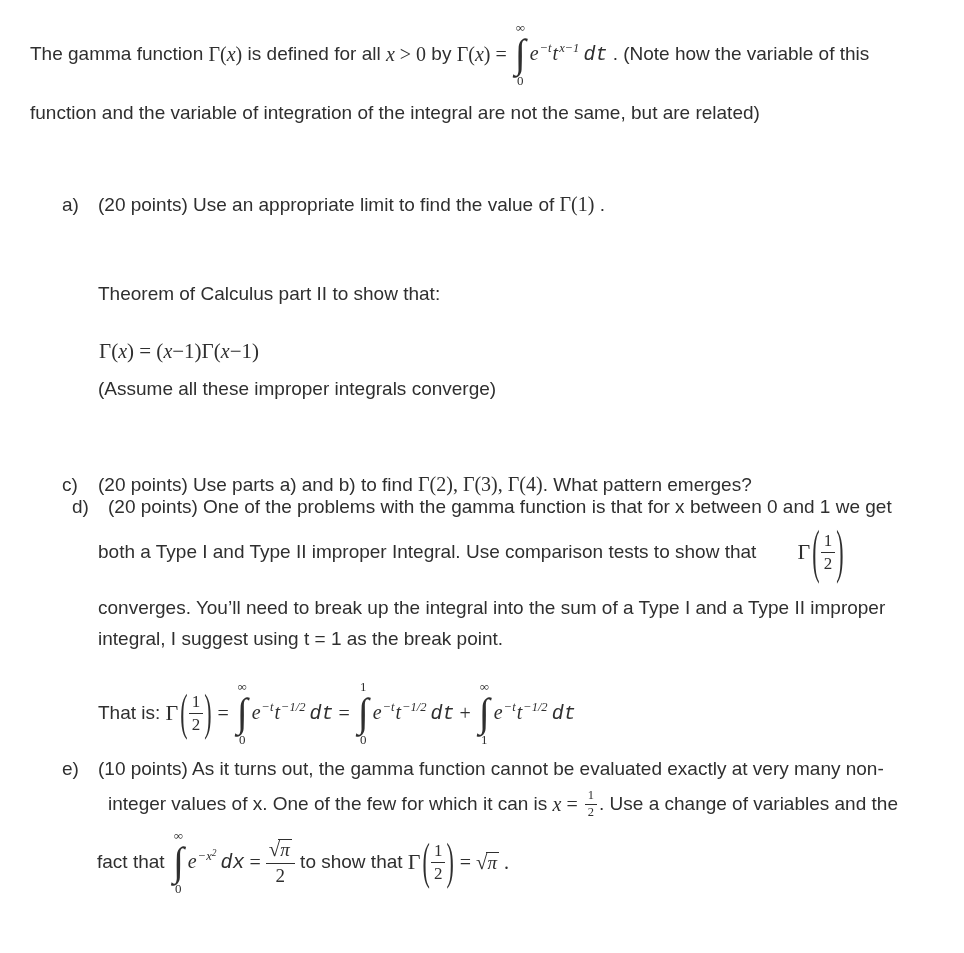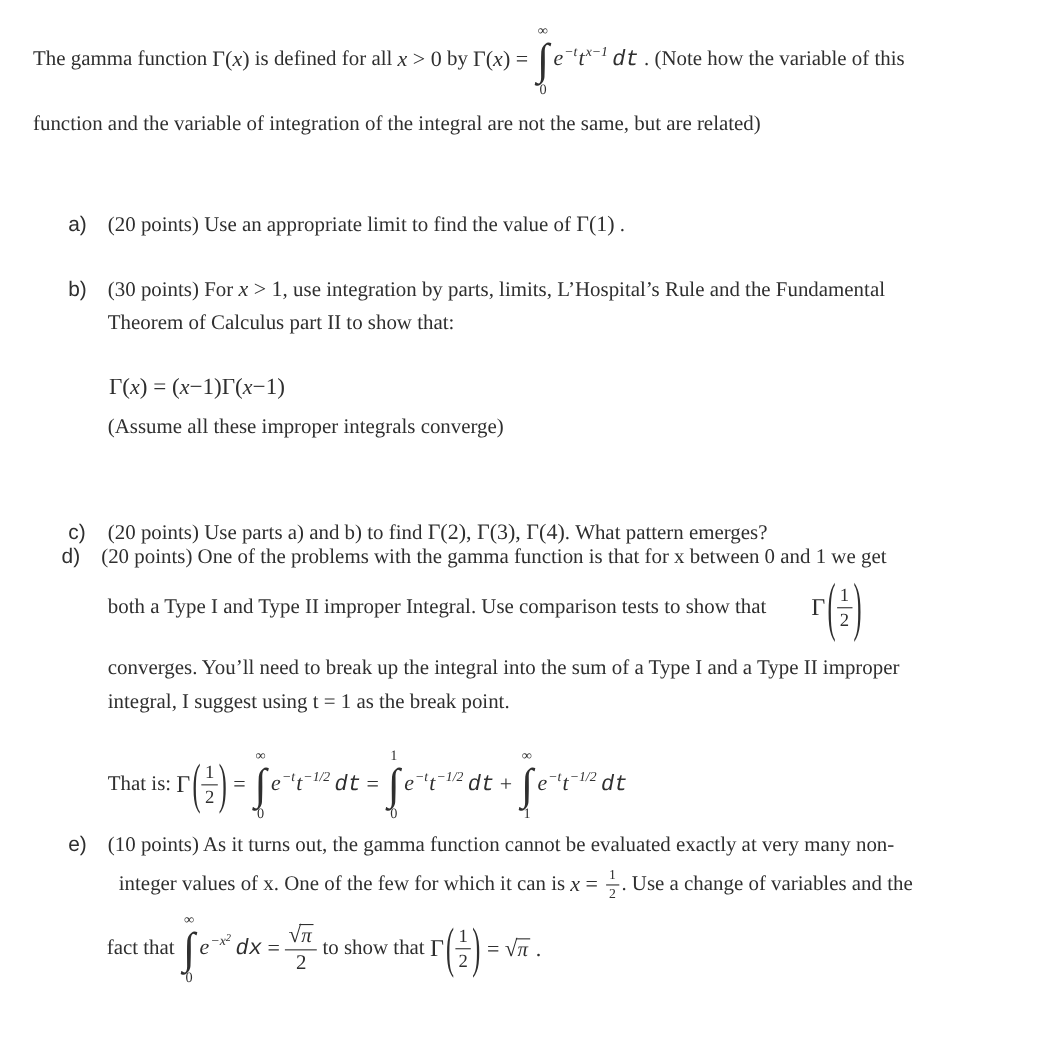--- a/index.html
+++ b/index.html
@@ -5,21 +5,21 @@
   * { margin:0; padding:0; box-sizing:border-box; }
   html,body { background:#ffffff; }
   .doc {
     position:relative; width:964px; height:953px; overflow:hidden;
     background:var(--bg,#ffffff); color:var(--fg,#2f2f2f);
     font-family:"Liberation Sans","DejaVu Sans",sans-serif; font-size:19px;
   }
   .line { position:absolute; white-space:nowrap; line-height:1.25; }
   .flexline { display:flex; align-items:center; }
   .flexline > * { white-space:pre; flex:0 0 auto; }
-  .sans { font-family:Liberation Serif, serif; }
+  .sans { font-family:Liberation Sans, sans-serif; }
   .m { font-family:"Liberation Serif","DejaVu Serif",serif; font-size:20px; }
   .m21 { font-size:21px; }
   .mi { font-family:"Liberation Serif","DejaVu Serif",serif; font-style:italic; font-size:20px; }
   .ilabel { display:inline-block; width:36px; }
   .int { display:inline-flex; flex-direction:column; align-items:center; line-height:1;
          font-family:"Liberation Serif","DejaVu Serif",serif; margin:0 4px 0 3px; }
   .int .ilim { font-size:13px; line-height:1; }
   .int .isign { font-size:40px; line-height:0.95; padding:1px 0; }
   .msup { font-size:12.5px; position:relative; top:-8px; font-style:italic;
           font-family:"Liberation Serif","DejaVu Serif",serif; margin:0 1px; display:inline-block; }
@@ -60,29 +60,28 @@
       <span class="ilim">0</span>
     </span>
     <span class="m"><span class="mi">e</span><span class="msup">−t</span><span class="mi">t</span><span class="msup">x−1</span><span class="mi dxgap">dt</span></span>
     <span class="sans"> . (Note how the variable of this</span>
   </div>
 
   <div class="line sans" style="left:30px; top:101px;"><span>function and the variable of integration of the integral are not the same, but are related)</span></div>
 
   <div class="line" style="left:62px; top:192px;"><span class="ilabel">a)</span><span class="sans">(20 points) Use an appropriate limit to find the value of </span><span class="m">Γ(1)</span><span class="sans"> .</span></div>
 
-  <div class="line" style="left:62px; top:251px;"><span class="ilabel">b)</span><span class="sans">(30 points) For </span><span class="mi">x</span><span class="m"> &gt; 1</span><span class="sans">, use integration by parts, limits, L’Hospital’s Rule and the Fundamental</span></div>
   <div class="line sans" style="left:98px; top:282px;"><span>Theorem of Calculus part II to show that:</span></div>
 
   <div class="line m m21" style="left:99px; top:338px;"><span>Γ(</span><span class="mi">x</span><span>) = (</span><span class="mi">x</span><span>−1)Γ(</span><span class="mi">x</span><span>−1)</span></div>
   <div class="line sans" style="left:98px; top:377px;"><span>(Assume all these improper integrals converge)</span></div>
 
   <div class="line" style="left:62px; top:432px;margin-top:40px;"><span class="ilabel">c)</span><span class="sans">(20 points) Use parts a) and b) to find </span><span class="m">Γ(2), Γ(3), Γ(4)</span><span class="sans">. What pattern emerges?</span></div>
 
-  <div class="line" style="left:56px; top:495px;"><span class="ilabel">d)</span><span class="sans">(20 points) One of the problems with the gamma function is that for x between 0 and 1 we get</span></div>
+  <div class="line" style="left:72px; top:495px;"><span class="ilabel">d)</span><span class="sans">(20 points) One of the problems with the gamma function is that for x between 0 and 1 we get</span></div>
 
   <div class="line flexline" style="left:98px; top:511px; height:82px;gap:36px;">
     <span class="sans">both a Type I and Type II improper Integral. Use comparison tests to show that </span>
     <span class="gfrac"><span class="gam">Γ</span><span class="bigp scale27">(</span><span class="frac f17"><span class="num">1</span><span class="den">2</span></span><span class="bigp scale27">)</span></span>
   </div>
 
   <div class="line sans" style="left:98px; top:596px;"><span>converges. You’ll need to break up the integral into the sum of a Type I and a Type II improper</span></div>
   <div class="line sans" style="left:98px; top:627px;text-align:center;"><span>integral, I suggest using t = 1 as the break point.</span></div>
 
   <div class="line flexline" style="left:98px; top:676px; height:74px;">

